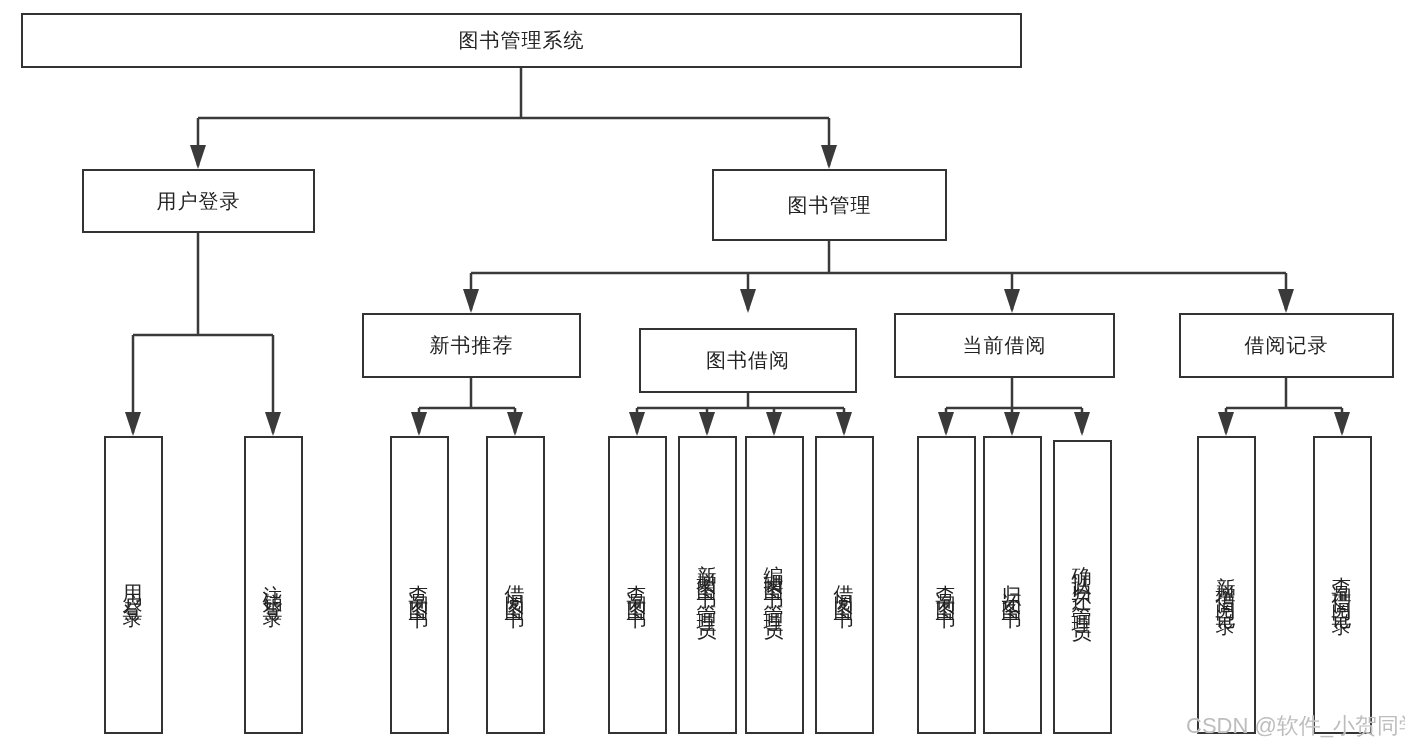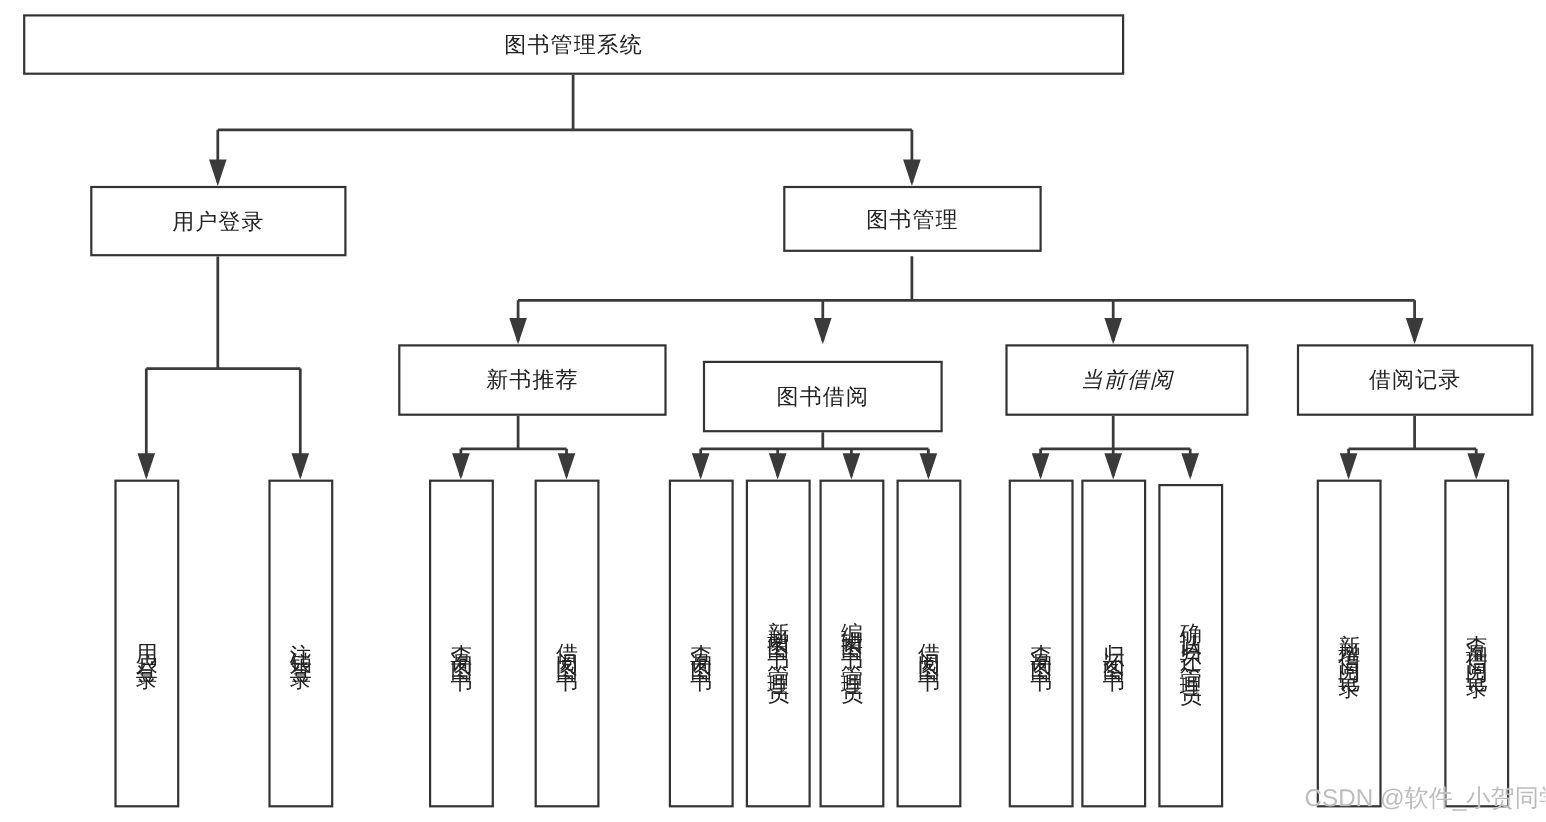--- a/index.html
+++ b/index.html
@@ -84,31 +84,31 @@
     </g>
   </svg>
 
   <div class="node hnode" style="left:21px;top:13px;width:1001px;height:55px;">
     <span>图书管理系统</span>
   </div>
 
   <div class="node hnode" style="left:82px;top:169px;width:233px;height:64px;">
     <span>用户登录</span>
   </div>
-  <div class="node hnode" style="left:712px;top:169px;width:235px;height:60px;">
+  <div class="node hnode" style="left:712px;top:169px;width:235px;height:72px;">
     <span>图书管理</span>
   </div>
 
-  <div class="node hnode" style="left:362px;top:313px;width:244px;height:65px;font-family:Liberation Mono, monospace;">
+  <div class="node hnode" style="left:362px;top:313px;width:219px;height:65px;font-family:Liberation Mono, monospace;">
     <span>新书推荐</span>
   </div>
   <div class="node hnode" style="left:639px;top:328px;width:218px;height:65px;">
     <span>图书借阅</span>
   </div>
-  <div class="node hnode" style="left:914px;top:313px;width:221px;height:65px;font-style:italic;">
+  <div class="node hnode" style="left:894px;top:313px;width:221px;height:65px;">
     <span>当前借阅</span>
   </div>
   <div class="node hnode" style="left:1179px;top:313px;width:215px;height:65px;">
     <span>借阅记录</span>
   </div>
 
   <div class="node vnode" style="left:104px;top:436px;width:59px;height:298px;">
     <span>用户登录</span>
   </div>
   <div class="node vnode" style="left:244px;top:436px;width:59px;height:298px;">

